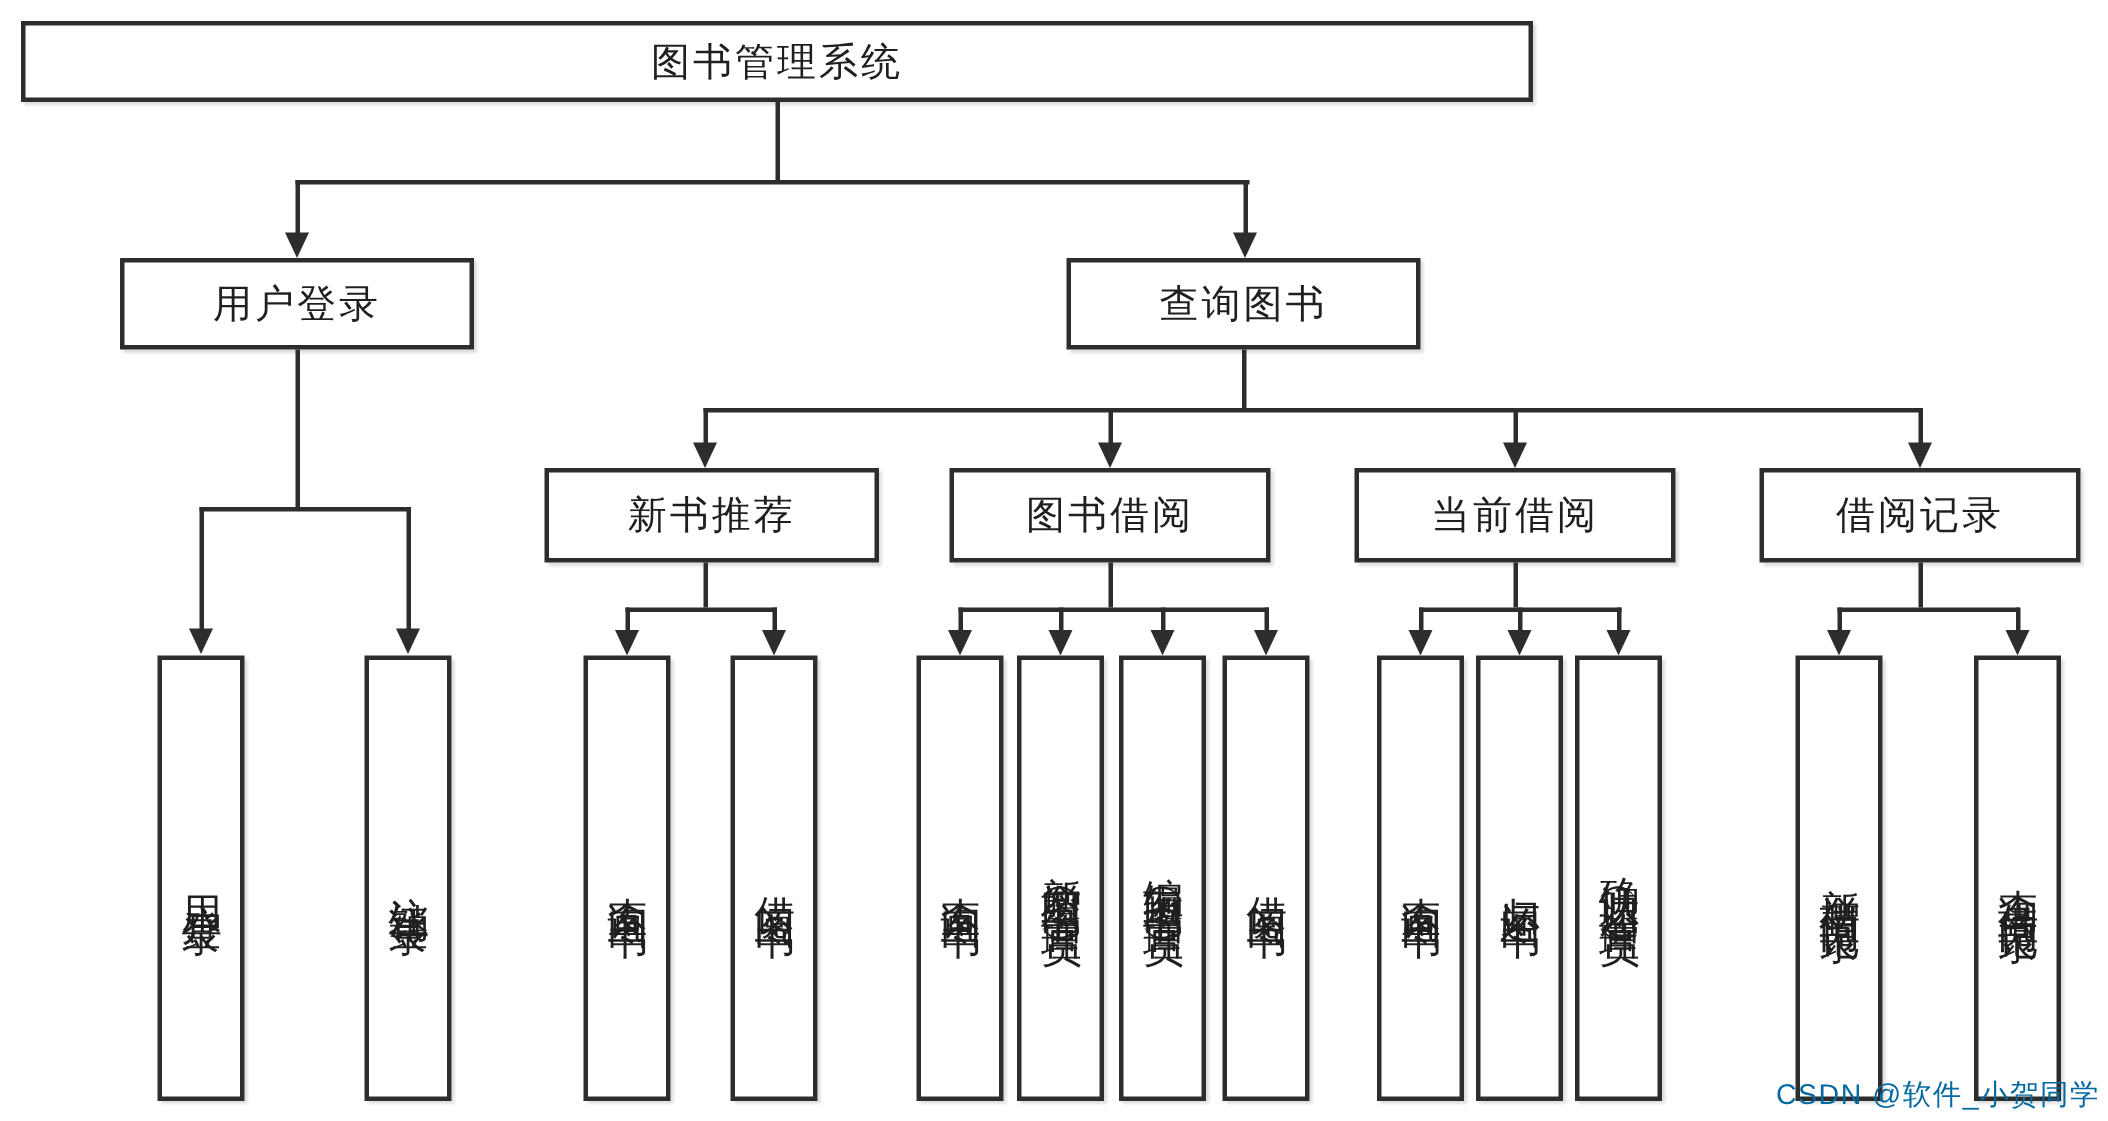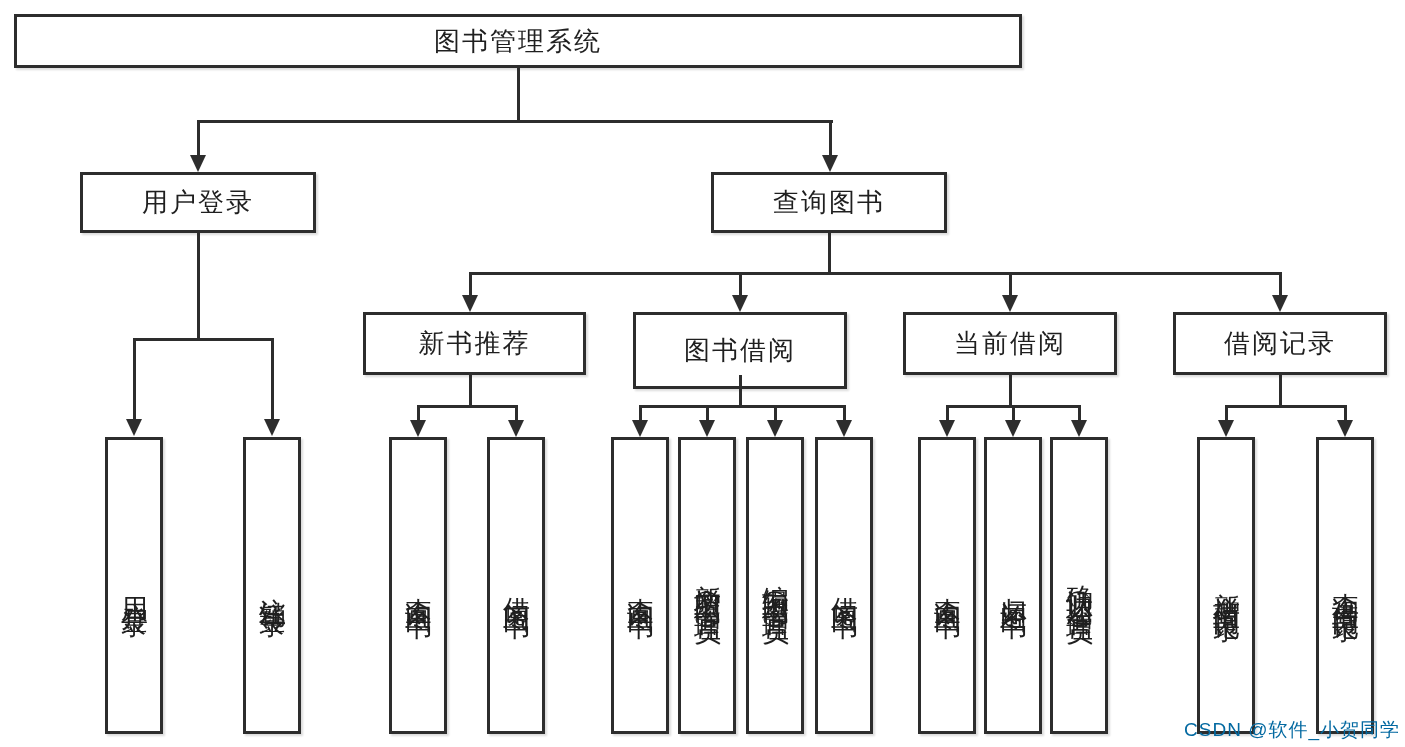--- a/index.html
+++ b/index.html
@@ -95,21 +95,21 @@
   <div class="line" style="left:1009px; top:272px; width:3px; height:26px;"></div>
   <div class="line" style="left:1279px; top:272px; width:3px; height:26px;"></div>
   <div class="arrow" style="left:462px; top:295px;"></div>
   <div class="arrow" style="left:732px; top:295px;"></div>
   <div class="arrow" style="left:1002px; top:295px;"></div>
   <div class="arrow" style="left:1272px; top:295px;"></div>
 
   <div class="box" style="left:363px; top:312px; width:223px; height:63px;">
     <span class="hlabel">新书推荐</span>
   </div>
-  <div class="box" style="left:633px; top:312px; width:214px; height:77px;">
+  <div class="box" style="left:633px; top:312px; width:214px; height:63px;">
     <span class="hlabel">图书借阅</span>
   </div>
   <div class="box" style="left:1173px; top:312px; width:214px; height:63px;">
     <span class="hlabel">借阅记录</span>
   </div>
   <div class="box" style="left:903px; top:312px; width:214px; height:63px;">
     <span class="hlabel">当前借阅</span>
   </div>
 
   <div class="line" style="left:469px; top:375px; width:3px; height:30px;"></div>

